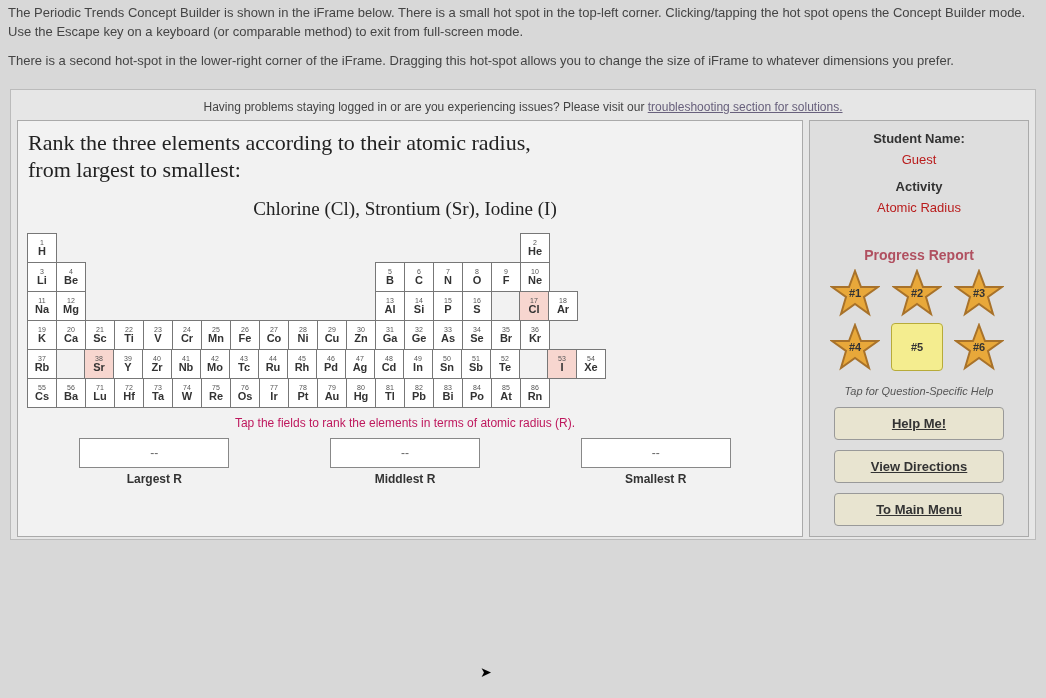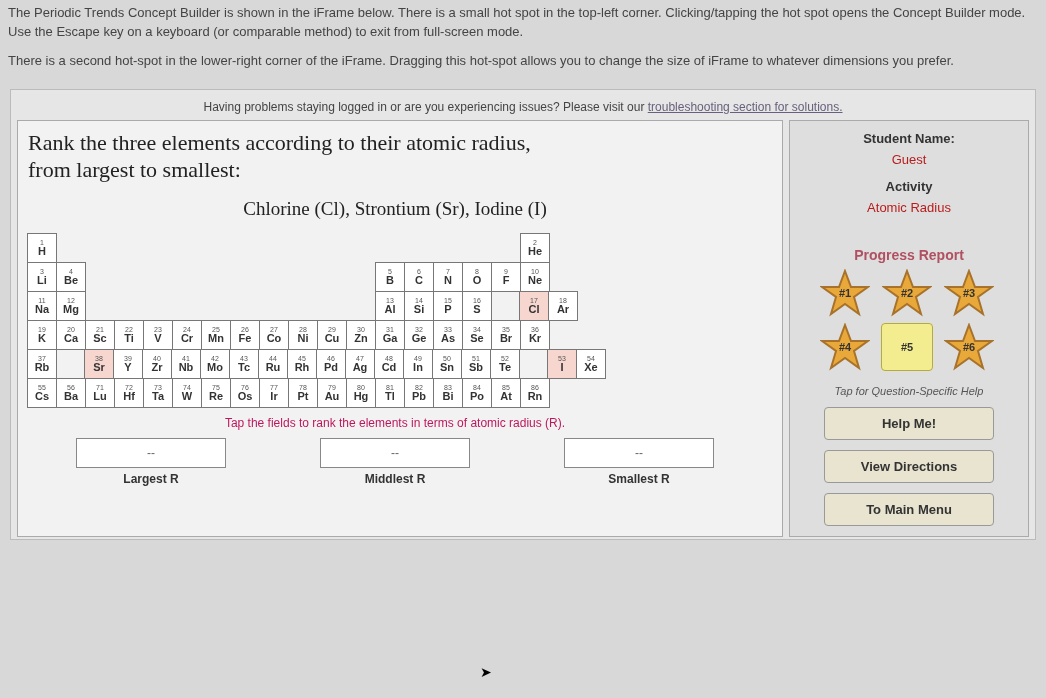--- a/index.html
+++ b/index.html
@@ -100,21 +100,21 @@
     border: 1px solid #888;
     display: flex;
     align-items: center;
     justify-content: center;
     font-size: 12px;
     color: #666;
     cursor: pointer;
   }
   .rank-label { font-size: 12px; font-weight: bold; color: #333; }
   .sidepanel {
-    width: 240px;
+    width: 220px;
     background: #dedede;
     border: 1px solid #aaa;
     display: flex;
     flex-direction: column;
     align-items: center;
     padding: 10px 6px;
     gap: 6px;
     font-size: 13px;
   }
   .sp-label { font-weight: bold; color: #333; font-size: 13px; }
@@ -149,20 +149,21 @@
     padding: 8px 20px;
     background: #e8e4d0;
     border: 1px solid #999;
     border-radius: 4px;
     font-size: 13px;
     font-weight: bold;
     color: #333;
     text-align: center;
     cursor: pointer;
     margin-top: 4px;
+    text-decoration: underline;
   }
   .cursor-arrow {
     position: absolute;
     left: 480px; top: 664px;
     font-size: 14px; color: #000;
     pointer-events: none;
   }
 </style>
 </head>
 <body>

